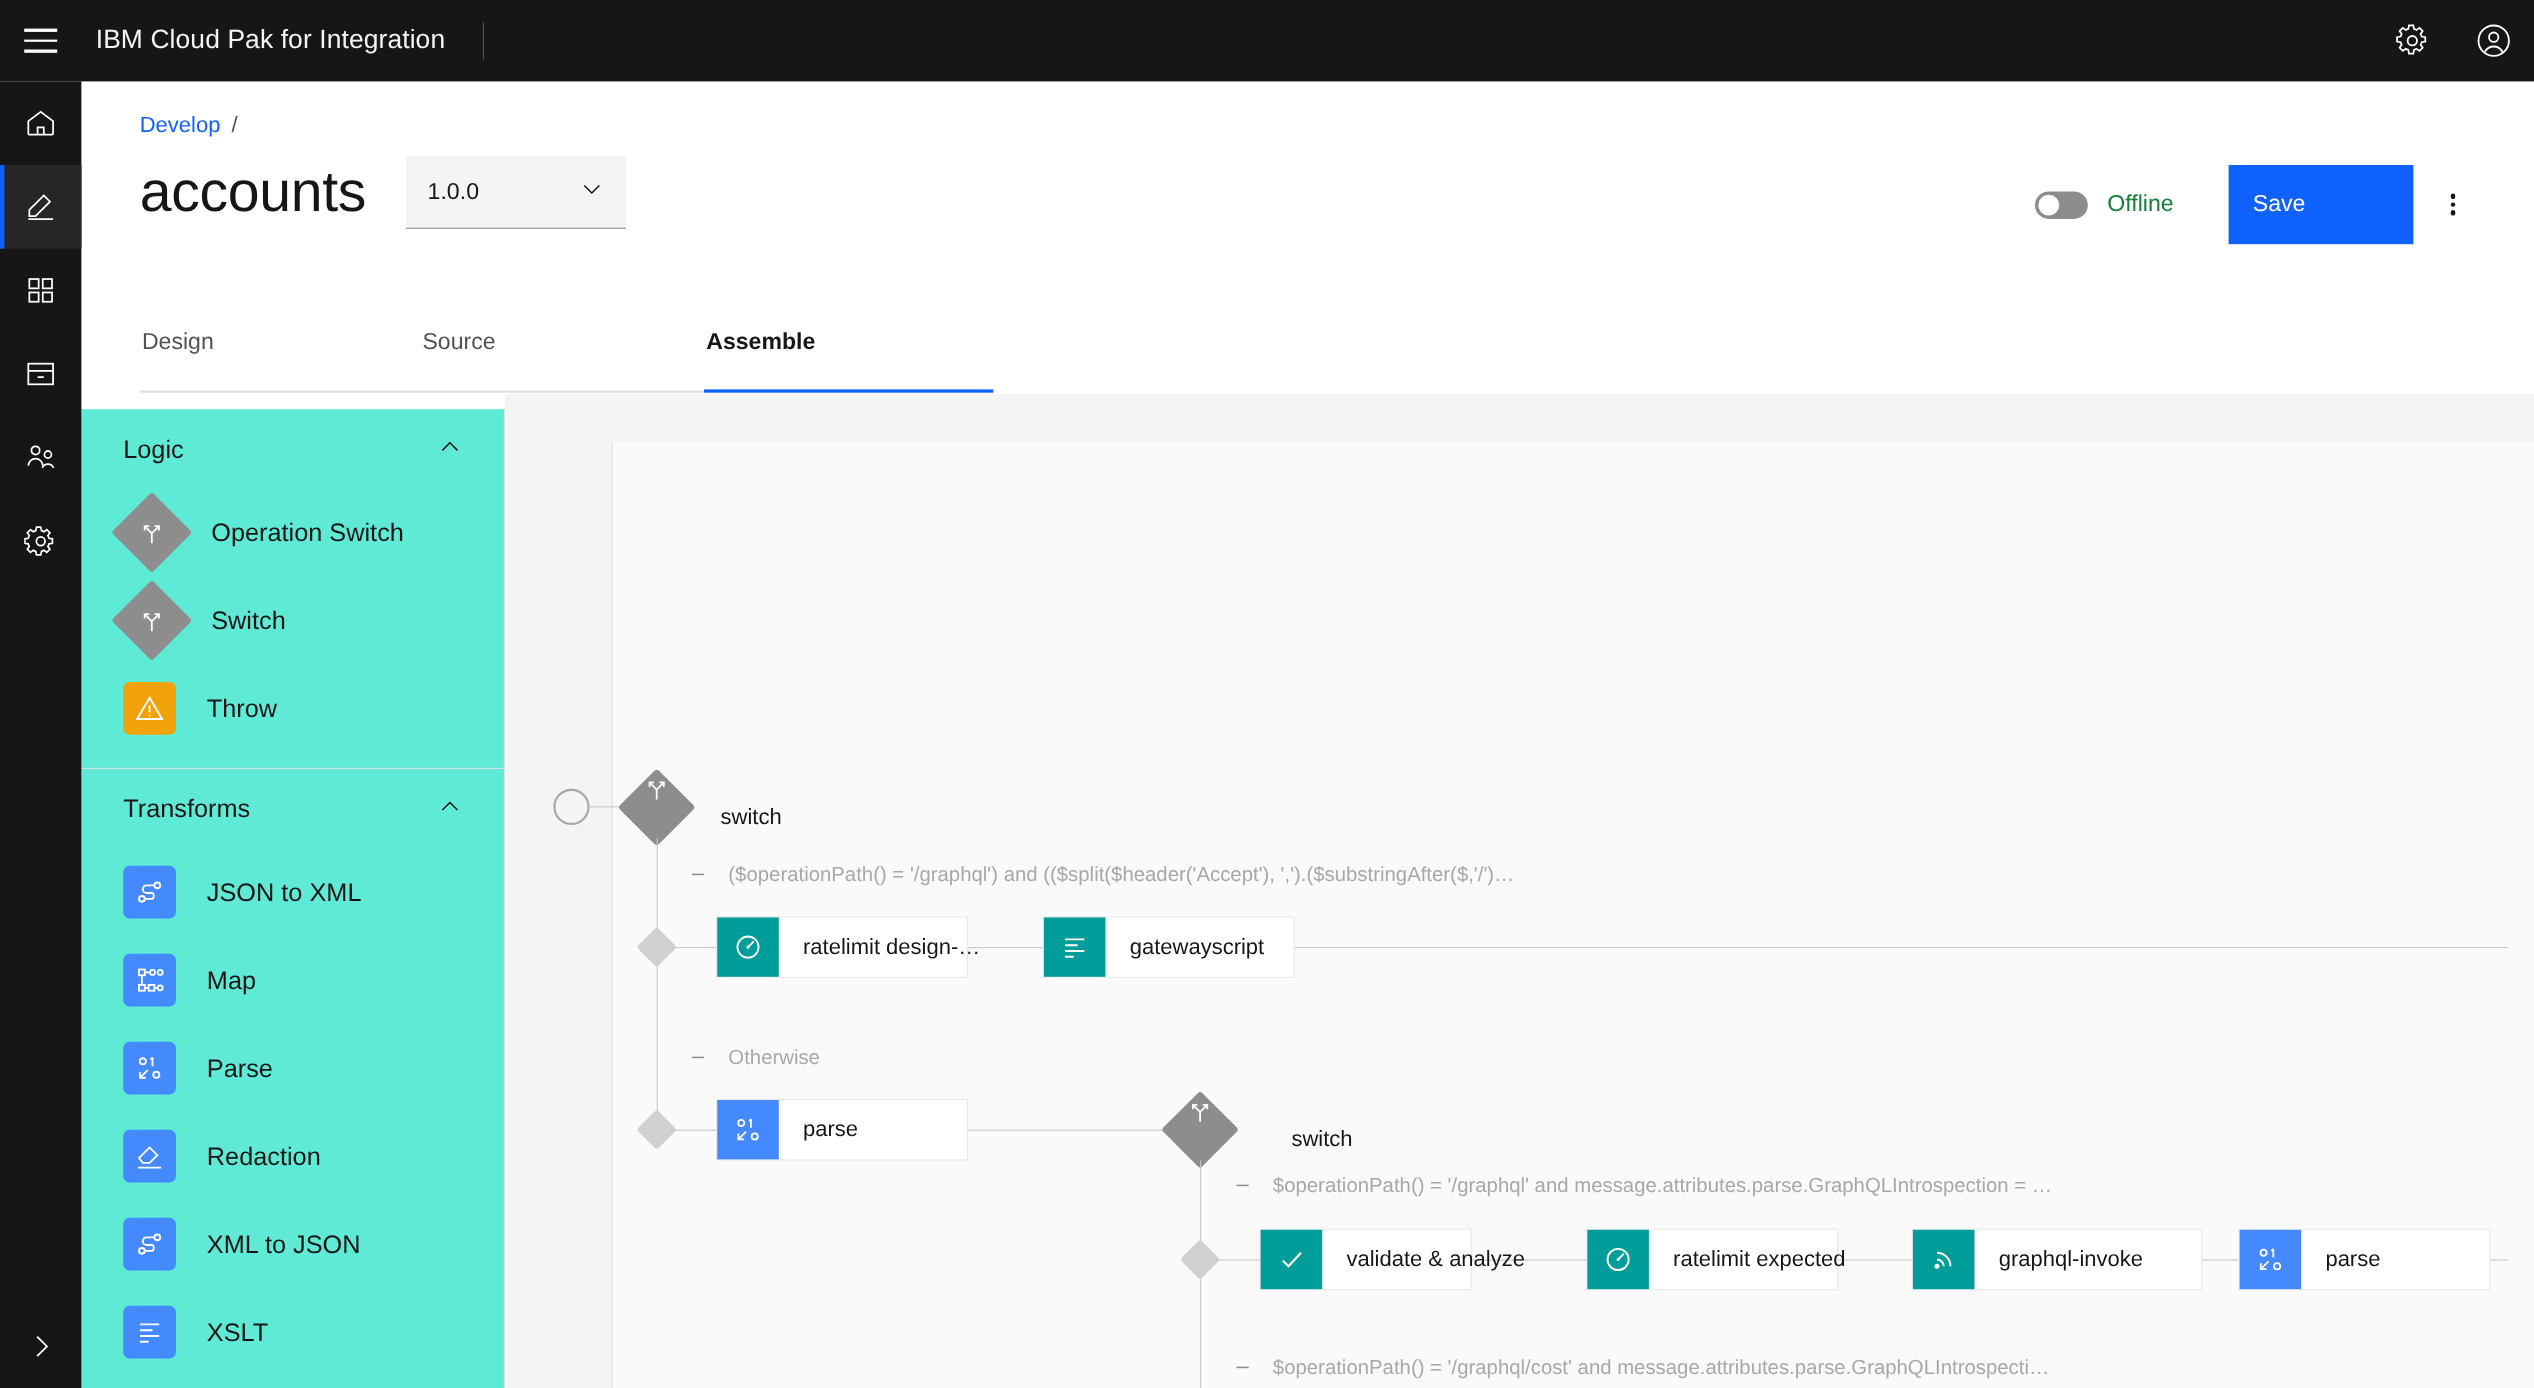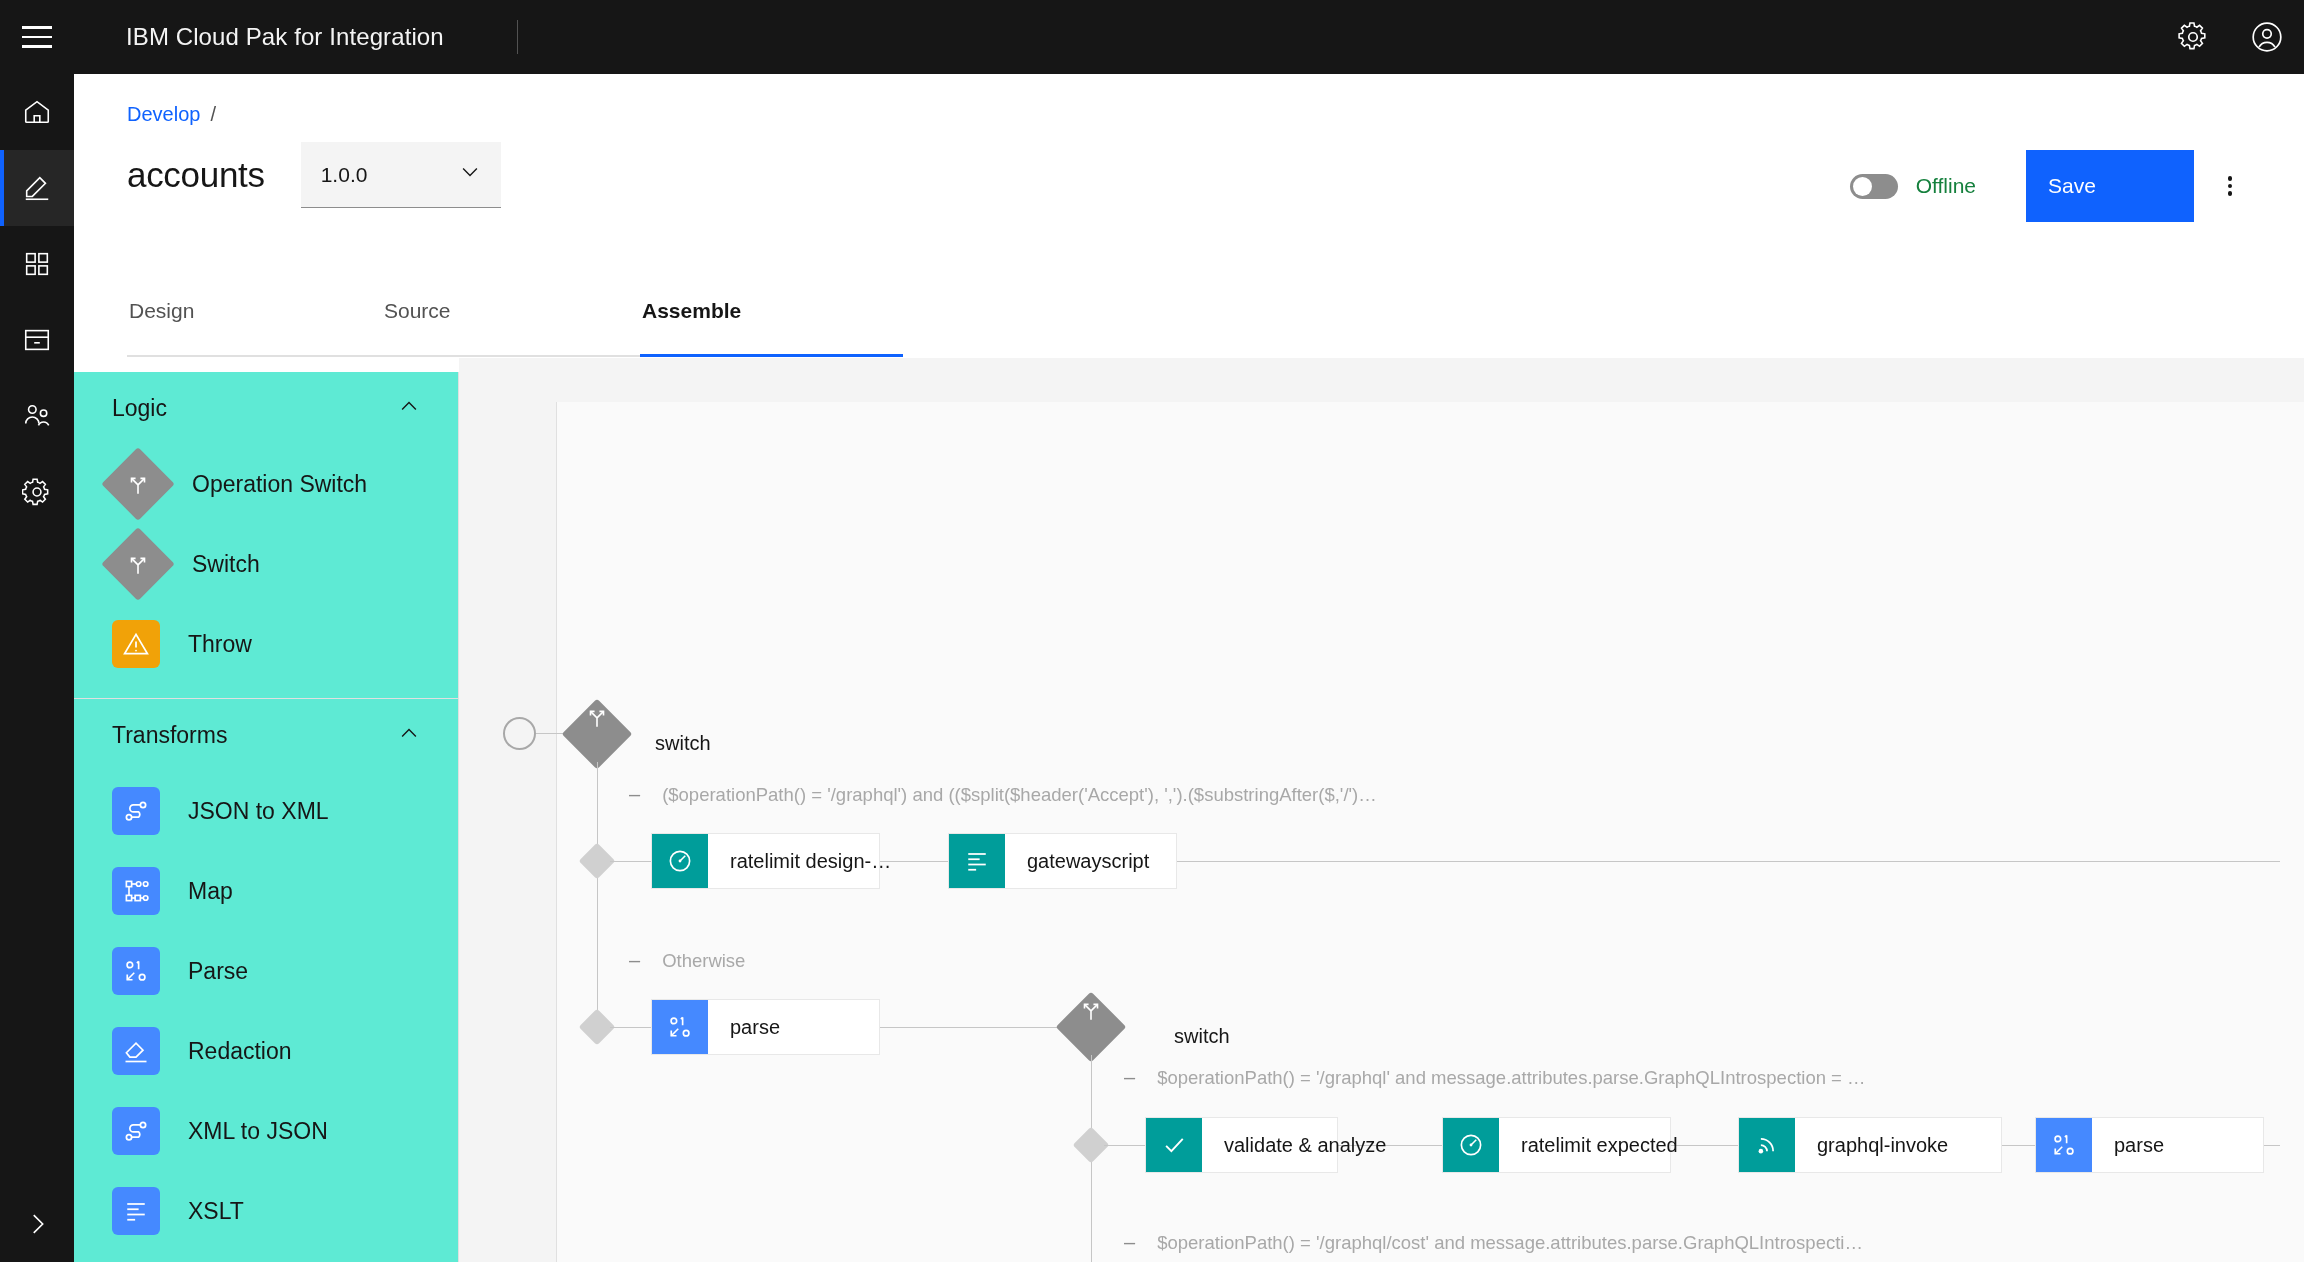--- a/index.html
+++ b/index.html
@@ -10,21 +10,20 @@
     overflow: hidden;
   }
 
   
   .topbar {
     position: absolute; top: 0; left: 0;
     width: 2304px; height: 74px;
     background: #161616;
     display: flex; align-items: center;
     z-index: 40;
-    gap: 39px;
   }
   .hamburger {
     width: 74px; height: 74px;
     display: flex; flex-direction: column;
     align-items: center; justify-content: center;
     gap: 7px; cursor: pointer;
   }
   .hamburger span { display: block; width: 30px; height: 2.5px; background: #fff; }
   .product-name {
     color: #f4f4f4; font-size: 24px; letter-spacing: .1px;
@@ -77,21 +76,21 @@
     position: absolute; left: 53px; top: 29px;
     font-size: 20px; display: flex; align-items: center; gap: 10px;
   }
   .breadcrumb a { color: #0f62fe; text-decoration: none; cursor: pointer; }
   .breadcrumb .sep { color: #525252; }
 
   .title-row {
     position: absolute; left: 53px; top: 68px;
     display: flex; align-items: center; gap: 36px;
   }
-  .page-title { font-size: 35px; font-weight: 400; color: #161616; letter-spacing: -.3px; }
+  .page-title { font-size: 52px; font-weight: 400; color: #161616; letter-spacing: -.3px; }
   .version-select {
     width: 200px; height: 66px;
     background: #f4f4f4; border: none; border-bottom: 1px solid #8d8d8d;
     display: flex; align-items: center; padding: 0 20px;
     font-size: 21px; color: #161616; cursor: pointer;
   }
   .version-select .chev { margin-left: auto; }
 
   .header-actions {
     position: absolute; right: 38px; top: 76px;

